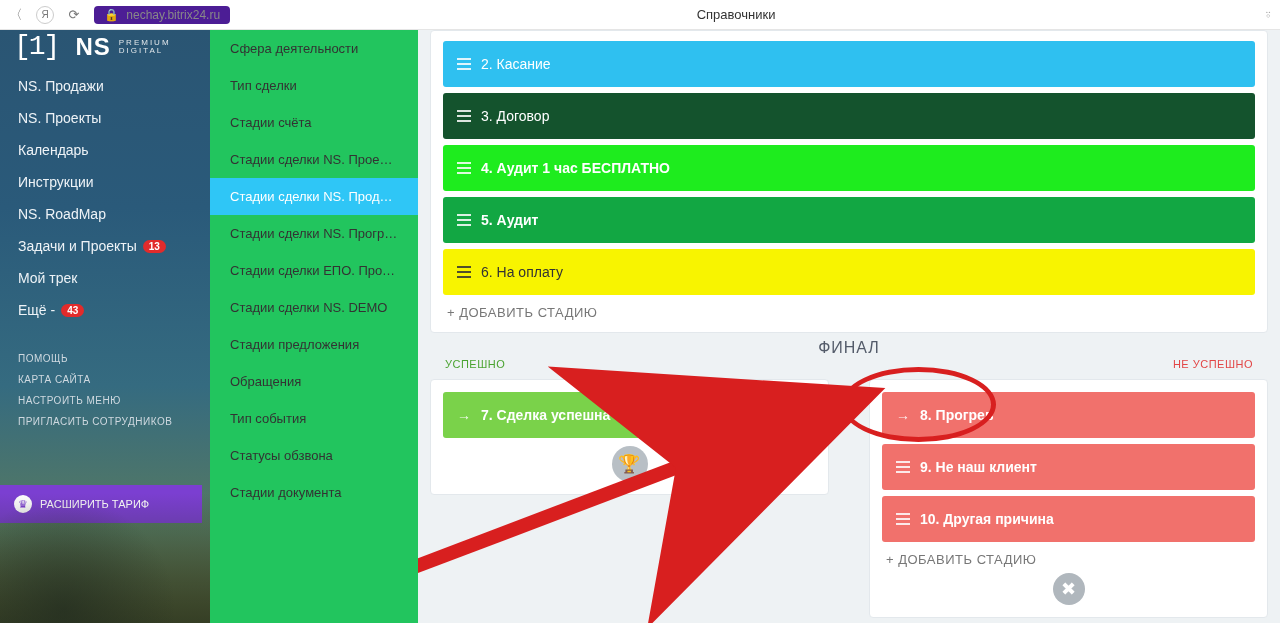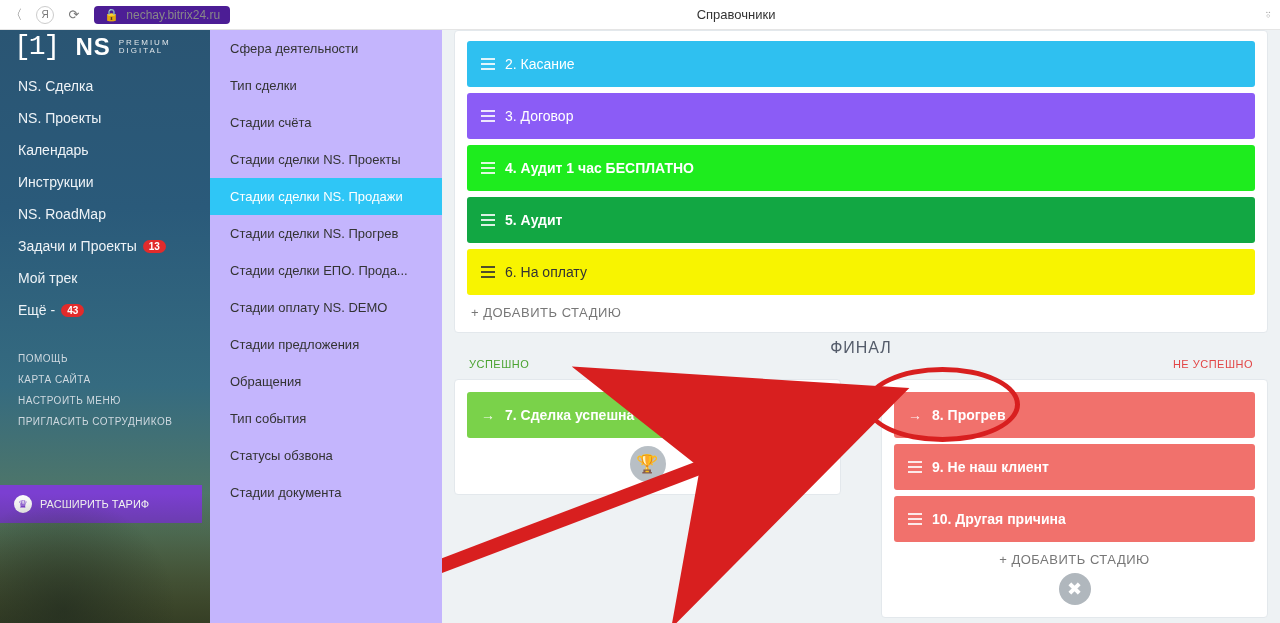--- a/index.html
+++ b/index.html
@@ -23,45 +23,45 @@
   .logo-sub { font-size: 8px; letter-spacing: 2px; line-height: 1; color: #e0e6ea; }
   .nav-main { list-style: none; padding: 6px 0; }
   .nav-main li { padding: 8px 18px; font-size: 14px; color: #eef3f7; cursor: pointer; display: flex; align-items: center; gap: 6px; }
   .nav-badge { background: #e22b2b; color: #fff; border-radius: 10px; font-size: 10px; padding: 1px 6px; font-weight: 600; }
   .nav-footer { list-style: none; padding: 6px 0; margin-top: 10px; }
   .nav-footer li { padding: 5px 18px; font-size: 10px; letter-spacing: 0.5px; color: #cfd9e0; cursor: pointer; }
   .tariff-btn { position: absolute; left: 0; right: 8px; bottom: 100px; background: #7b3fd1; color: #fff; font-size: 11px; padding: 10px 14px; display: flex; align-items: center; gap: 8px; cursor: pointer; }
   .tariff-icon { width: 18px; height: 18px; border-radius: 50%; background: #fff; color: #7b3fd1; display:flex; align-items:center; justify-content:center; font-size:11px; }
 
   
-  .sidebar-sub { width: 232px; background: #c4b5fd; }
+  .sidebar-sub { width: 208px; background: #22c55e; }
   .sub-list { list-style: none; padding-top: 0px; }
   .sub-list li { padding: 11px 20px; font-size: 13px; color: #333; cursor: pointer; position: relative; white-space: nowrap; overflow: hidden; text-overflow: ellipsis; }
   .sub-list li.active { background: #2fc6f6; color: #fff; }
   .sub-list li.active::after { content:""; position:absolute; right:-12px; top:0; bottom:0; width:0; height:0; border-top: 19px solid transparent; border-bottom: 19px solid transparent; border-left: 12px solid #2fc6f6; }
 
   
   .content { flex: 1; background: #eef2f4; padding: 0 12px 10px 12px; overflow: hidden; position: relative; }
   .stage-block { background: #fff; border: 1px solid #e3e8ec; border-radius: 4px; padding: 10px 12px 12px 12px; margin-bottom: 6px; }
   .stage-row { display: flex; align-items: center; height: 46px; border-radius: 3px; margin-bottom: 6px; padding: 0 14px; color: #fff; font-size: 14px; gap: 10px; }
   .drag-icon { width: 14px; height: 12px; display:flex; flex-direction:column; justify-content:space-between; opacity:0.85; }
   .drag-icon span { display:block; height:2px; background: currentColor; }
   .stage-bold { font-weight: 600; }
   .c-blue { background: #2fc0f0; }
-  .c-orange { background: #8b5cf6; }
+  .c-orange { background: #14532d; }
   .c-lime { background: #1eec1e; }
   .c-green { background: #12a743; gap: 10px; }
   .c-yellow { background: #f8f400; color: #333 !important; }
   .c-success { background: #7ad24a; }
   .c-red { background: #f1716c; }
   .add-stage { color: #777; font-size: 13px; letter-spacing: 0.5px; padding: 4px 4px 0 4px; cursor:pointer; }
 
   .final-area { position: relative; margin-top: 6px; }
   .final-title { text-align: center; color: #545c6a; font-size: 16px; letter-spacing: 1px; margin: 4px 0 0 0; }
-  .final-cols { display: flex; gap: 40px; align-items: flex-start; text-align: center; }
+  .final-cols { display: flex; gap: 40px; align-items: flex-start; }
   .final-col { flex: 1; background: #fff; border: 1px solid #e3e8ec; border-radius: 4px; padding: 12px; position: relative; }
   .col-label { position: absolute; top: -22px; font-size: 11px; letter-spacing: 0.5px; }
   .lbl-left { left: 14px; color: #4aa330; }
   .lbl-right { right: 14px; color: #e24646; }
   .stage-row .arrow { font-size: 14px; opacity: 0.9; }
   .trophy { width: 36px; height: 36px; border-radius: 50%; background: #b8bfc5; color:#fff; display:flex; align-items:center; justify-content:center; margin: 8px auto 0 auto; font-size:18px; }
   .cancel { width: 32px; height: 32px; border-radius: 50%; background: #b0b7bd; color:#fff; display:flex; align-items:center; justify-content:center; margin: 6px auto 0 auto; font-size:18px; }
 
   
   .annot { position: absolute; pointer-events: none; }
@@ -93,21 +93,21 @@
     <div class="logo">
       <span class="logo-badge">[1]</span>
       <span class="logo-text">NS</span>
       <span style="display:flex;flex-direction:column;">
         <span class="logo-sub">PREMIUM</span>
         <span class="logo-sub">DIGITAL</span>
       </span>
     </div>
     <ul class="nav-main">
       <li>
-          <span>NS. Сделка</span>
+          <span>NS. Продажи</span>
         </li>
       <li>
           <span>NS. Проекты</span>
         </li>
       <li>
           <span>Календарь</span>
         </li>
       <li>
           <span>Инструкции</span>
         </li>
@@ -140,21 +140,21 @@
 
   <aside class="sidebar-sub">
     <ul class="sub-list" id="sub-list">
         <li>Сфера деятельности</li>
         <li>Тип сделки</li>
         <li>Стадии счёта</li>
         <li>Стадии сделки NS. Проекты</li>
         <li class="active">Стадии сделки NS. Продажи</li>
         <li>Стадии сделки NS. Прогрев</li>
         <li>Стадии сделки ЕПО. Прода...</li>
-        <li>Стадии оплату NS. DEMO</li>
+        <li>Стадии сделки NS. DEMO</li>
         <li>Стадии предложения</li>
         <li>Обращения</li>
         <li>Тип события</li>
         <li>Статусы обзвона</li>
         <li>Стадии документа</li>
       </ul>
   </aside>
 
   <main class="content">
     <div class="stage-block">

